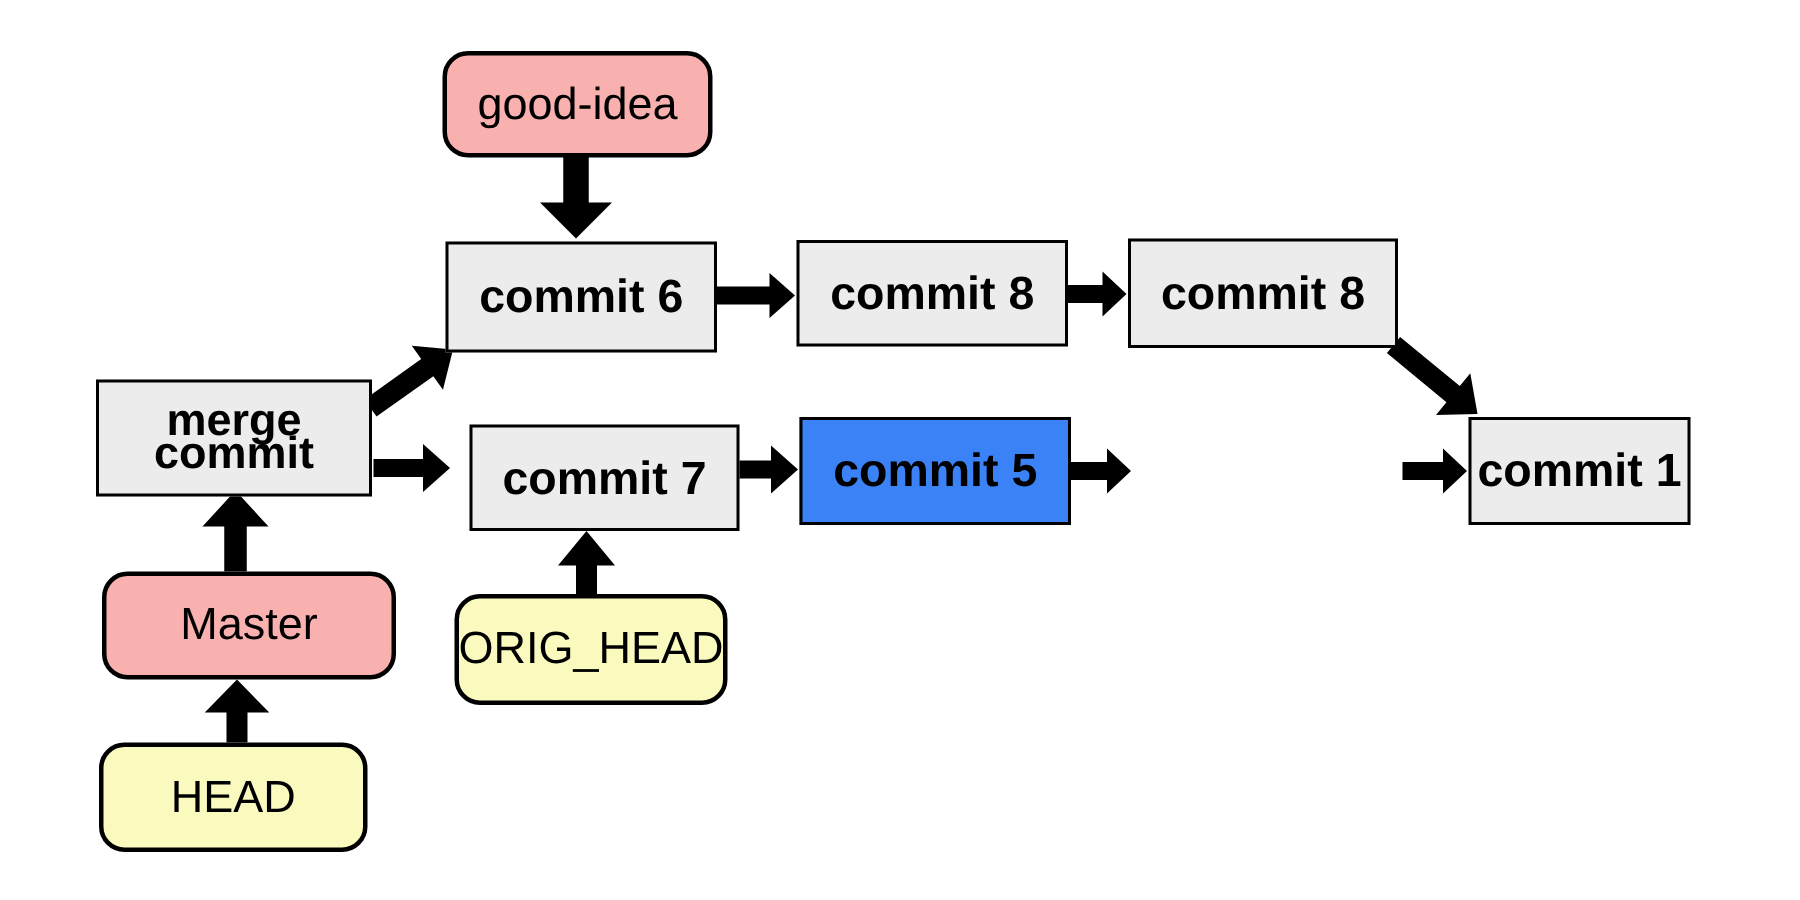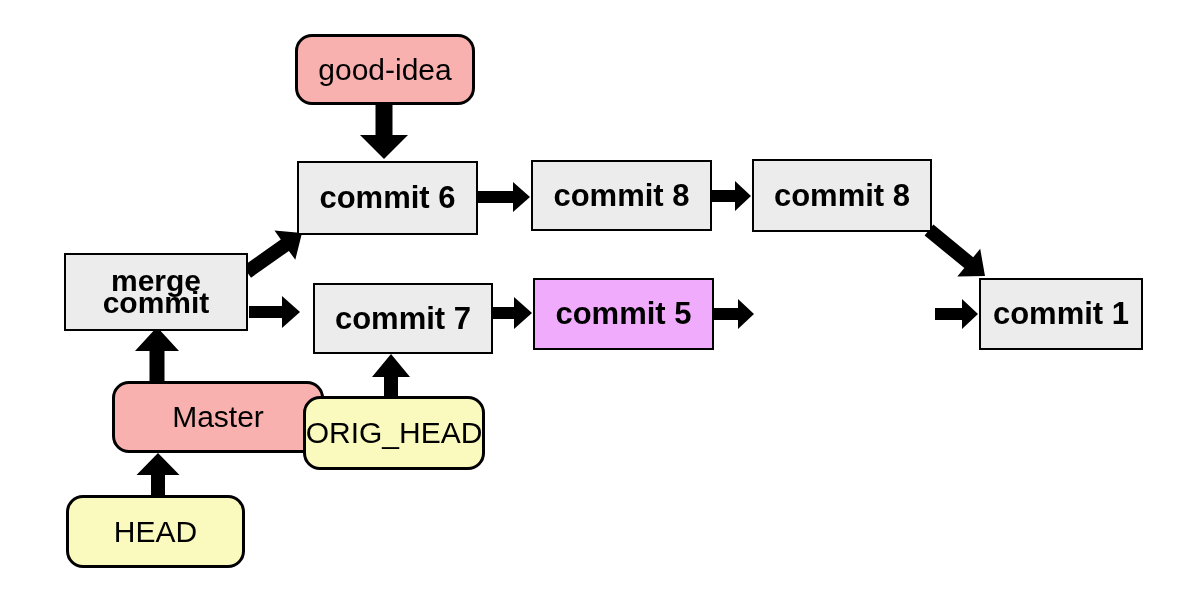--- a/index.html
+++ b/index.html
@@ -82,30 +82,30 @@
     <span class="stack">
         <span>merge</span>
         <span>commit</span>
       </span>
   </div>
 
   <div class="node commit" style="left: 301px; top: 283px; width: 180px; height: 71px; border-color: rgb(0, 0, 0); color: rgb(0, 0, 0); background: rgb(236, 236, 236); margin-left: 12px;">
     <span>commit 7</span>
   </div>
 
-  <div class="node commit" style="left: 533px; top: 278px; width: 181px; height: 72px; border-color: rgb(0, 0, 0); color: rgb(0, 0, 0); background: #f0abfc;">
+  <div class="node commit" style="left: 533px; top: 278px; width: 181px; height: 72px; border-color: rgb(0, 0, 0); color: rgb(0, 0, 0); background: #3b82f6;">
     <span>commit 5</span>
   </div>
 
 
-  <div class="node commit" style="left: 979px; top: 278px; width: 164px; height: 72px; border-color: rgb(0, 0, 0); color: rgb(0, 0, 0); background: rgb(236, 236, 236);">
+  <div class="node commit" style="left: 979px; top: 278px; width: 148px; height: 72px; border-color: rgb(0, 0, 0); color: rgb(0, 0, 0); background: rgb(236, 236, 236);">
     <span>commit 1</span>
   </div>
 
-  <div class="node branch" style="left: 68px; top: 381px; width: 212px; height: 72px; border-color: rgb(0, 0, 0); color: rgb(0, 0, 0); background: rgb(248, 177, 174); margin-left: 44px;">
+  <div class="node branch" style="left: 68px; top: 381px; width: 196px; height: 72px; border-color: rgb(0, 0, 0); color: rgb(0, 0, 0); background: rgb(248, 177, 174);">
     <span>Master</span>
   </div>
 
   <div class="node ref" style="left: 303px; top: 396px; width: 182px; height: 74px; border-color: rgb(0, 0, 0); color: rgb(0, 0, 0); background: rgb(250, 250, 190);">
     <span>ORIG_HEAD</span>
   </div>
 
   <div class="node ref" style="left: 66px; top: 495px; width: 179px; height: 73px; border-color: rgb(0, 0, 0); color: rgb(0, 0, 0); background: rgb(250, 250, 190);">
     <span>HEAD</span>
   </div>

